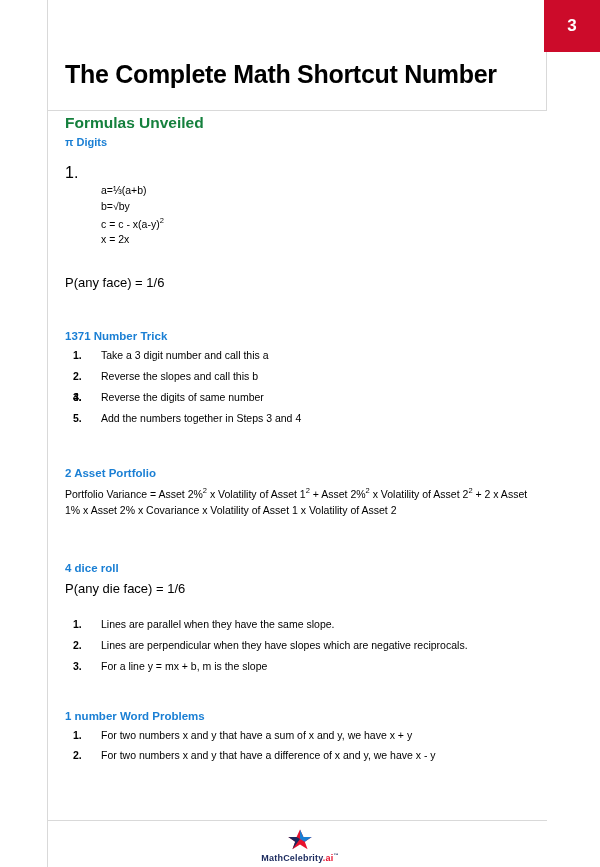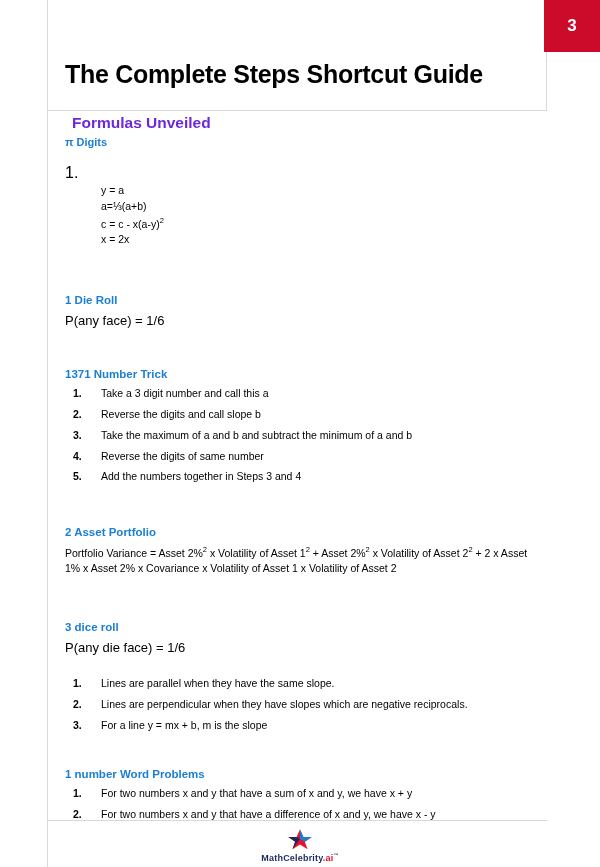--- a/index.html
+++ b/index.html
@@ -77,24 +77,24 @@
     letter-spacing: -0.3px;
     color: #000000;
   }
   .content {
     position: absolute;
     left: 65px;
     top: 108px;
     width: 470px;
   }
   .section-title {
-    color: #6d28d9;
+    color: #15803d;
     font-size: 15.5px;
     font-weight: bold;
-    margin: 6px 0 0 7px;
+    margin: 6px 0 0 0;
   }
   .sub-title {
     color: #1a7fd4;
     font-size: 11px;
     font-weight: bold;
     margin: 4px 0 6px 0;
   }
   .sub-title.big {
     font-size: 11.5px;
     margin-top: 20px;
@@ -174,65 +174,64 @@
 
   <div class="rule-left"></div>
   <div class="rule-right"></div>
   <div class="header-rule"></div>
   <div class="footer-rule"></div>
 
   <div class="page-number-box">
     <span>3</span>
   </div>
 
-  <div class="doc-title">The Complete Steps Shortcut Guide</div>
+  <div class="doc-title">The Complete Math Shortcut Number</div>
 
   <div class="content">
 
     <div class="section-title">Formulas Unveiled</div>
 
     <div class="sub-title">π Digits</div>
     <div class="gap-sm"></div>
     <div class="formula-wrap">
       <span class="marker">1.</span>
       <div class="formula-block">
-        <div>y = a</div>
         <div>a=⅓(a+b)</div>
+        <div>b=√by</div>
         <div>c = c - x(a-y)<sup>2</sup></div>
         <div>x = 2x</div>
       </div>
     </div>
 
     <div class="gap-lg"></div>
 
-    <div class="sub-title big">1 Die Roll</div>
     <div class="plain">P(any face) = 1/6</div>
 
     <div class="gap-md"></div>
 
     <div class="sub-title big">1371 Number Trick</div>
     <ol class="numlist">
       <li><span class="marker">1.</span><span>Take a 3 digit number and call this a</span></li>
-      <li><span class="marker">2.</span><span>Reverse the digits and call slope b</span></li>
-      <li><span class="marker">3.</span><span>Take the maximum of a and b and subtract the minimum of a and b</span></li>
+      <li><span class="marker">2.</span><span>Reverse the slopes and call this b</span></li>
+      <li><span class="marker">3.</span></li>
       <li><span class="marker">4.</span><span>Reverse the digits of same number</span></li>
       <li><span class="marker">5.</span><span>Add the numbers together in Steps 3 and 4</span></li>
     </ol>
 
     <div class="gap-md"></div>
 
     <div class="sub-title big">2 Asset Portfolio</div>
     <div class="para">
       Portfolio Variance = Asset 2%<sup>2</sup> x Volatility of Asset 1<sup>2</sup> + Asset 2%<sup>2</sup> x Volatility of Asset 2<sup>2</sup> + 2 x
       Asset 1% x Asset 2% x Covariance x Volatility of Asset 1 x Volatility of Asset 2
     </div>
 
     <div class="gap-lg"></div>
 
-    <div class="sub-title big">3 dice roll</div>
+    <div class="sub-title big">4 dice roll</div>
     <div class="plain">P(any die face) = 1/6</div>
 
     <div class="gap-md"></div>
 
     <ol class="numlist">
       <li><span class="marker">1.</span><span>Lines are parallel when they have the same slope.</span></li>
       <li><span class="marker">2.</span><span>Lines are perpendicular when they have slopes which are negative reciprocals.</span></li>
       <li><span class="marker">3.</span><span>For a line y = mx + b, m is the slope</span></li>
     </ol>
 

